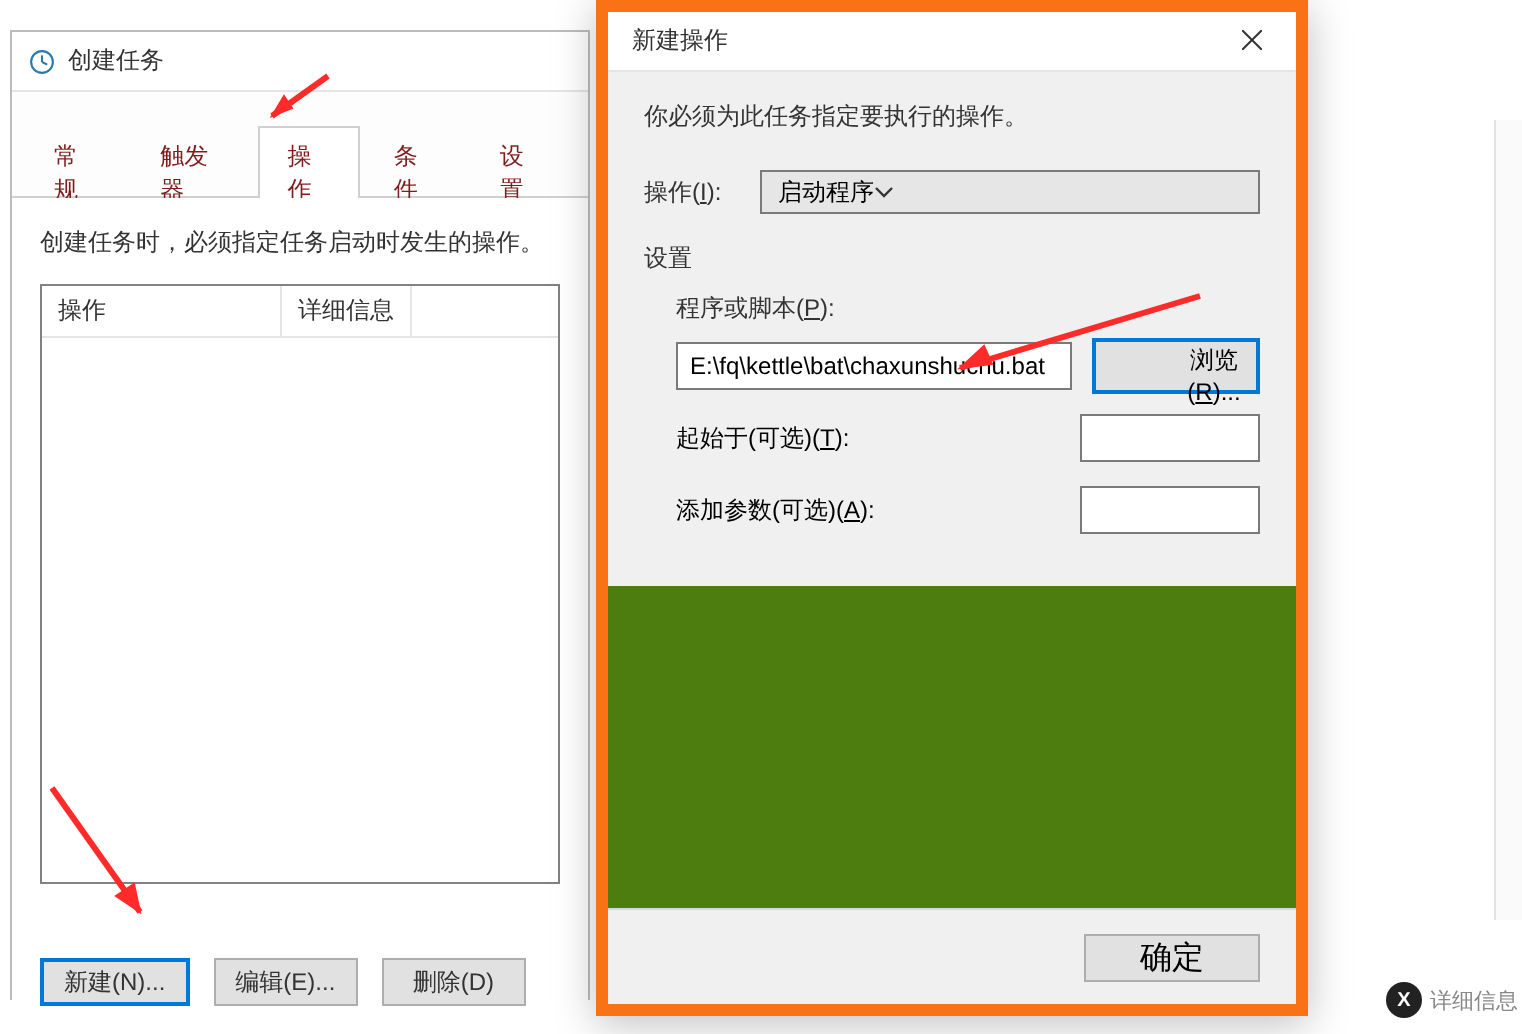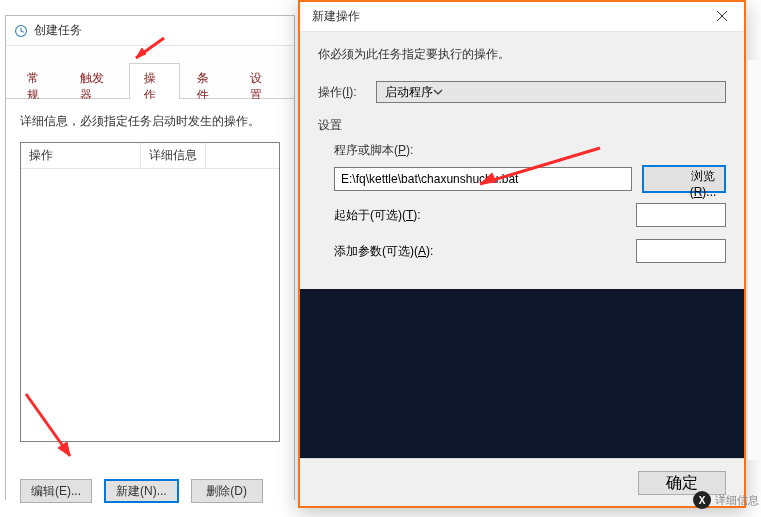--- a/index.html
+++ b/index.html
@@ -107,24 +107,24 @@
   .win-button.highlight {
     border: 2px solid #0078d7;
     background: #e1e1e1;
   }
 
   
   .new-action-dialog {
     position: absolute;
     left: 298px;
     top: 0;
-    width: 448px;
+    width: 356px;
     height: 508px;
-    background: #0f172a;
-    border: 2px solid #f97316;
+    background: #4d7c0f;
+    border: 6px solid #f97316;
     box-shadow: 0 4px 20px rgba(0,0,0,0.25);
   }
   .dlg-titlebar {
     height: 30px;
     background: #fff;
     display: flex;
     align-items: center;
     justify-content: space-between;
     padding: 0 0 0 12px;
     border-bottom: 1px solid #e5e5e5;
@@ -293,32 +293,32 @@
 
   <div class="tabs">
     <div class="tab">常规</div>
     <div class="tab">触发器</div>
     <div class="tab active">操作</div>
     <div class="tab">条件</div>
     <div class="tab">设置</div>
   </div>
 
   <div class="tab-content">
-    <div class="instruction">详细信息，必须指定任务启动时发生的操作。</div>
+    <div class="instruction">创建任务时，必须指定任务启动时发生的操作。</div>
 
     <div class="table-frame">
       <div class="table-header">
         <div class="th th1">操作</div>
         <div class="th">详细信息</div>
       </div>
     </div>
 
     <div class="bottom-buttons">
+      <button class="win-button highlight">新建(N)...</button>
       <button class="win-button">编辑(E)...</button>
-      <button class="win-button highlight">新建(N)...</button>
       <button class="win-button">删除(D)</button>
     </div>
   </div>
 </div>
 
 <div class="new-action-dialog">
   <div class="dlg-titlebar">
     <span class="dlg-title">新建操作</span>
     <div class="dlg-close">
       <span>

